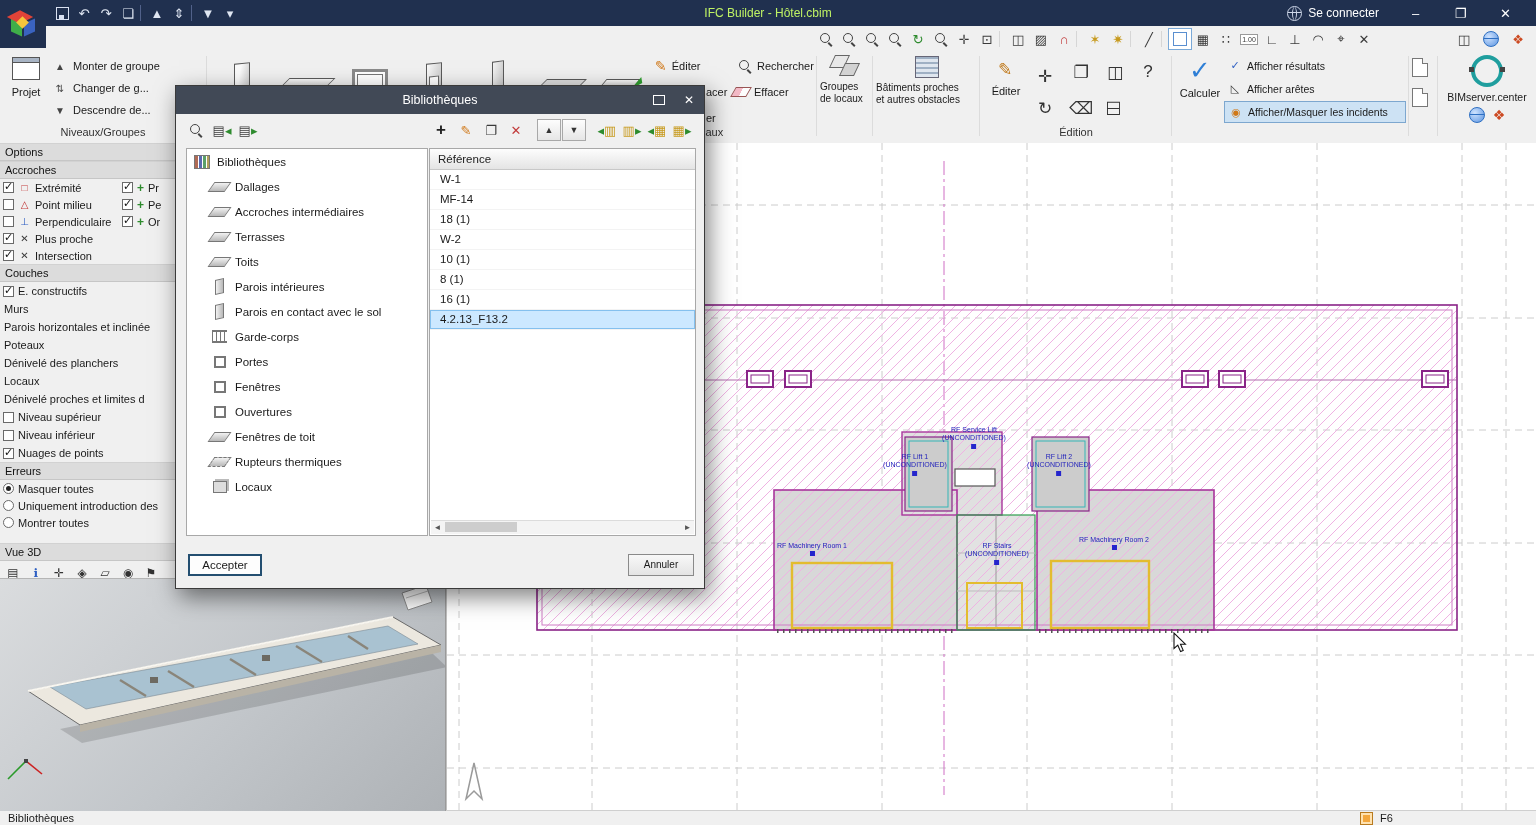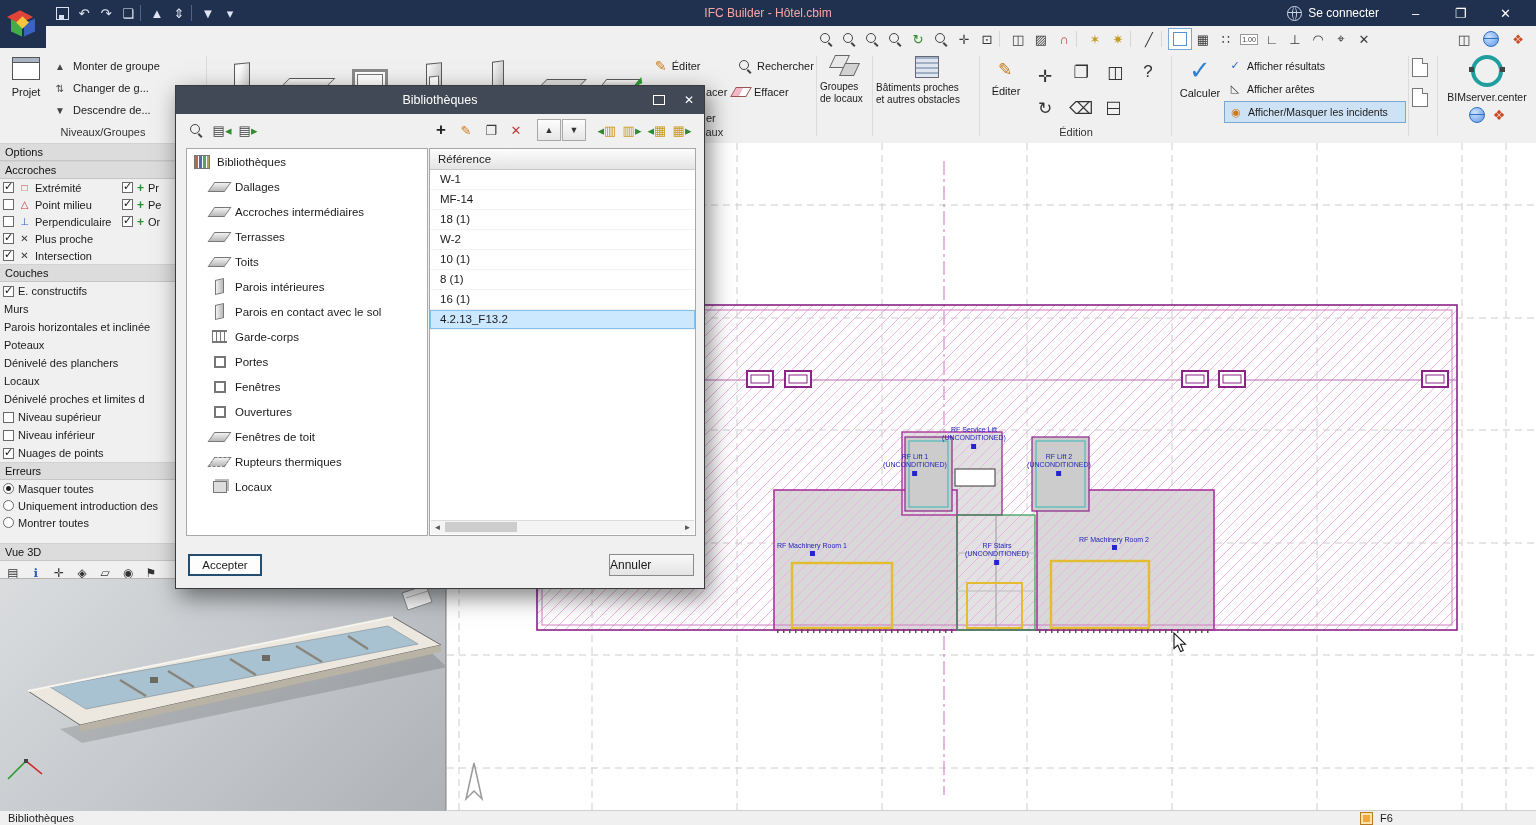--- a/index.html
+++ b/index.html
@@ -1,21 +1,21 @@
 <!DOCTYPE html>
 <html><head>
 <meta charset="utf-8">
 <style>
   html,body{margin:0;padding:0;background:#888;}
   .app{position:relative;width:1536px;height:825px;background:#f0f0f0;overflow:hidden;
        font-family:"Liberation Sans","DejaVu Sans",sans-serif;font-size:11px;color:#1a1a1a;
        -webkit-font-smoothing:antialiased;}
   
   .titlebar{position:absolute;left:0;top:0;width:1536px;height:26px;background:#20304f;color:#e8edf6;}
-  .tb-title{position:absolute;left:0;right:0;top:0;height:26px;line-height:26px;text-align:center;font-size:12px;color:#fca5a5;}
+  .tb-title{position:absolute;left:0;right:0;top:0;height:26px;line-height:26px;text-align:center;font-size:12px;color:#bef264;}
   .logo-btn{position:absolute;left:0;top:0;width:46px;height:48px;background:#20304f;z-index:6;display:flex;align-items:center;justify-content:center;}
   .cube{position:relative;width:26px;height:28px;}
   .cube .top{position:absolute;left:3px;top:0;width:14px;height:14px;background:#e04338;transform:rotate(45deg) skew(-18deg,-18deg);}
   .cube .left{position:absolute;left:1px;top:11px;width:11px;height:13px;background:#3fae49;transform:skewY(25deg);}
   .cube .right{position:absolute;left:14px;top:11px;width:11px;height:13px;background:#3a63c0;transform:skewY(-25deg);}
   .cube .glow{position:absolute;left:8px;top:8px;width:9px;height:9px;background:#f5c63c;transform:rotate(45deg);}
   .qa{position:absolute;left:52px;top:1px;height:24px;display:flex;align-items:center;gap:2px;}
   .qa-btn{min-width:20px;height:20px;display:flex;align-items:center;justify-content:center;color:#dfe6f2;font-size:13px;}
   .qa-btn.qsep{min-width:4px;border-left:1px solid #51618a;height:16px;}
   .tb-right{position:absolute;right:8px;top:0;height:26px;display:flex;align-items:stretch;}
@@ -149,21 +149,21 @@
   .ic-cube{width:12px;height:10px;background:#ddd;border:1px solid #777;box-shadow:2px -2px 0 0 #bbb;}
   .ic-zig{width:15px;height:8px;background:linear-gradient(#f2f2f2,#b8b8b8);border:1px dashed #777;transform:skewX(-35deg);}
   .d-list{position:absolute;left:253px;top:62px;width:265px;height:386px;background:#fff;border:1px solid #a8a8a8;overflow:hidden;}
   .d-list-h{height:20px;line-height:20px;background:linear-gradient(#fdfdfd,#e4e4e4);border-bottom:1px solid #c8c8c8;padding-left:8px;font-size:11.5px;color:#222;}
   .list-row{height:19px;line-height:19px;padding-left:10px;font-size:11.5px;border-bottom:1px solid #f3f3f3;white-space:nowrap;}
   .list-row.selected{background:#cce8ff;box-shadow:inset 0 0 0 1px #84c0ee;}
   .hscroll{position:absolute;left:1px;right:1px;bottom:1px;height:13px;background:#f4f4f4;border-top:1px solid #dcdcdc;}
   .hs-btn{position:absolute;top:0;width:13px;height:12px;font-size:8px;color:#555;display:flex;align-items:center;justify-content:center;}
   .hs-thumb{position:absolute;left:14px;top:1px;width:72px;height:10px;background:#cdcdcd;}
   .d-accept{position:absolute;left:12px;top:468px;width:74px;height:22px;background:#fdfdfd;border:2px solid #234e70;font-size:11.5px;text-align:center;line-height:18px;box-sizing:border-box;}
-  .d-cancel{position:absolute;right:10px;top:468px;width:85px;height:22px;background:linear-gradient(#f8f8f8,#e4e4e4);border:1px solid #8a8a8a;font-size:12px;text-align:left;line-height:20px;box-sizing:border-box;}
+  .d-cancel{position:absolute;right:10px;top:468px;width:66px;height:22px;background:linear-gradient(#f8f8f8,#e4e4e4);border:1px solid #8a8a8a;font-size:10px;text-align:center;line-height:20px;box-sizing:border-box;}
 </style>
 </head>
 <body>
 
 <div class="app">
 
   <div class="titlebar">
     <div class="tb-title">IFC Builder - Hôtel.cbim</div>
     <div class="qa">
 

